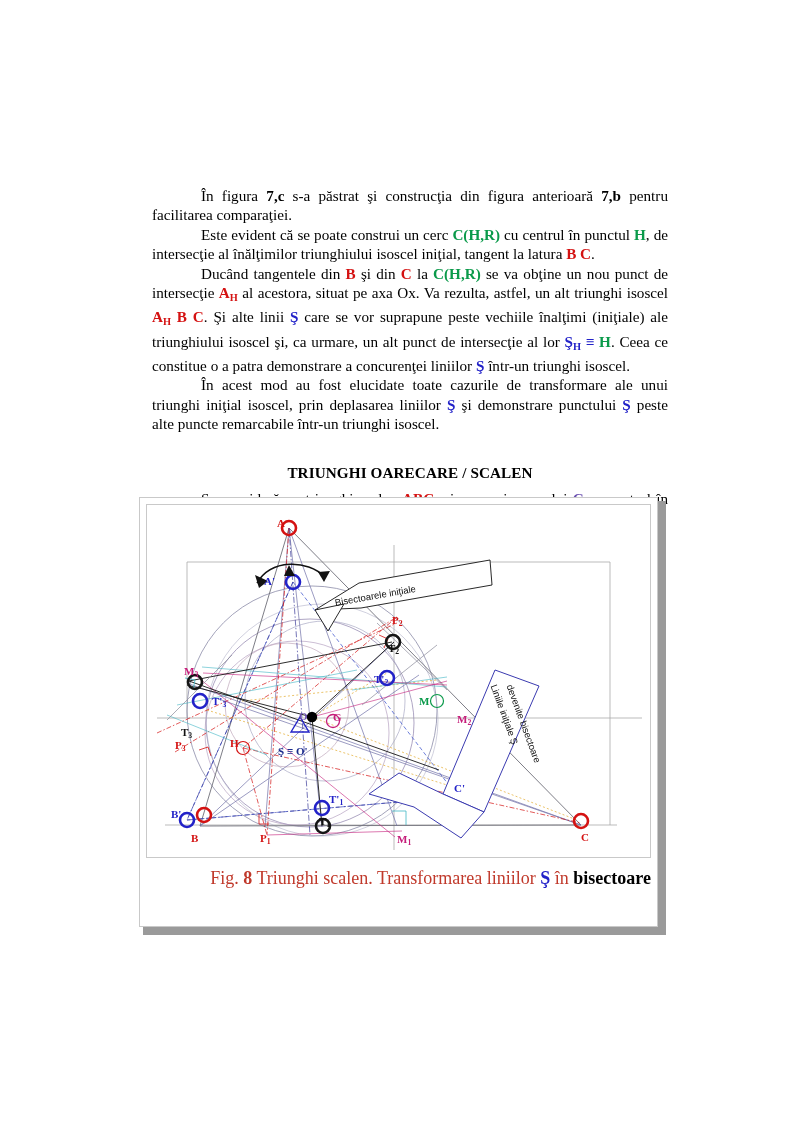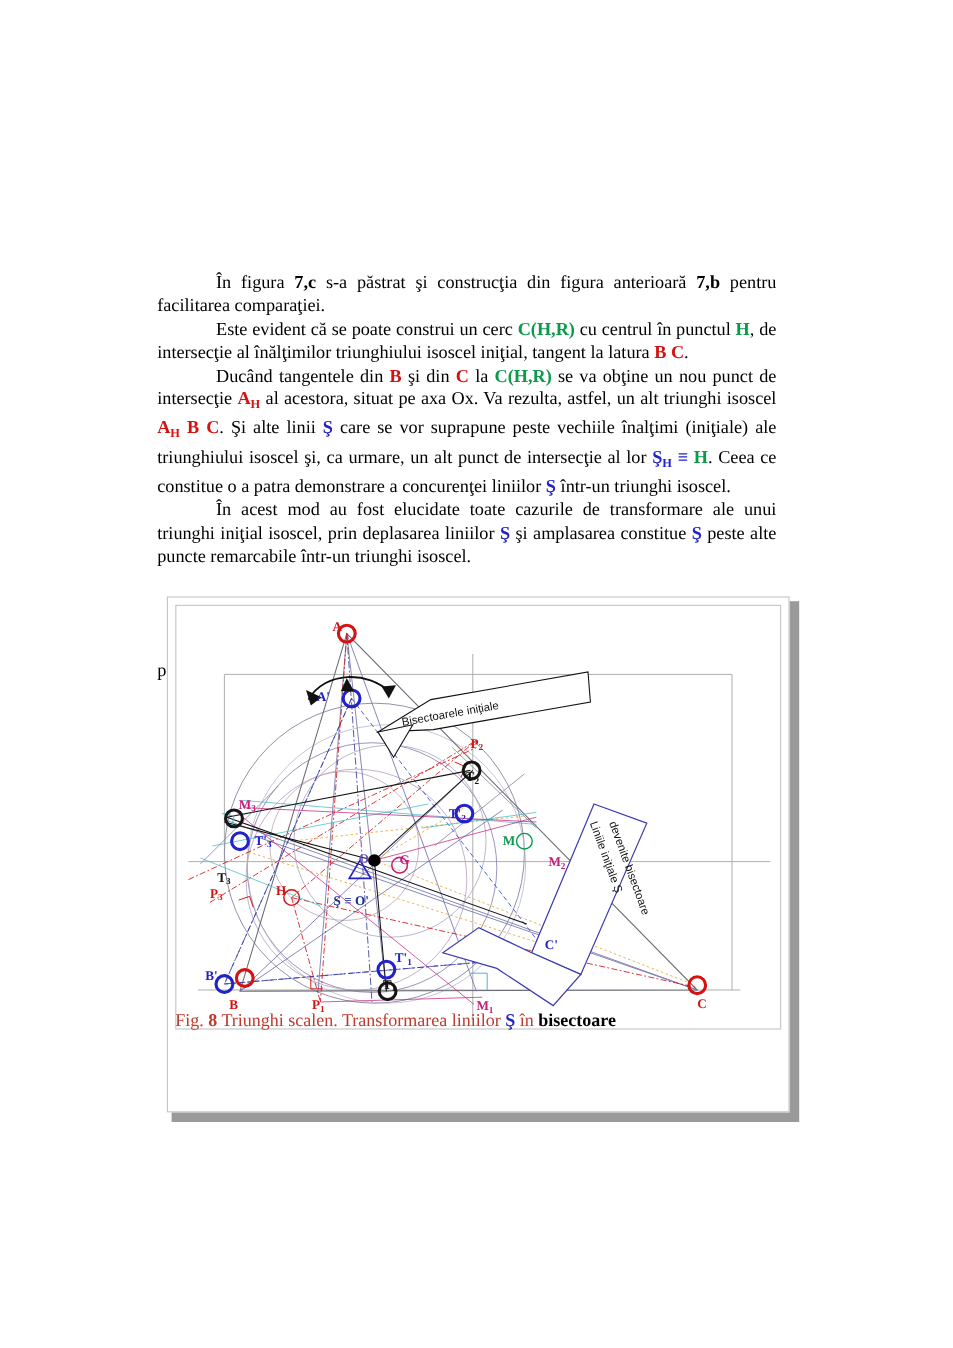--- a/index.html
+++ b/index.html
@@ -10,21 +10,21 @@
     color:#000;
     position:relative;
     overflow:hidden;
   }
   .page{
     position:absolute;
     left:0;top:0;width:794px;height:1123px;
   }
   .content{
     position:absolute;
-    left:131px; top:186px; width:516px;margin-top:40px;
+    left:152px; top:186px; width:516px;
   }
   p.para{
     margin:0 0 0 0;
     font-size:15.2px;
     line-height:19.4px;
     text-align:justify;
     text-indent:49px;
     -webkit-hyphens:none;hyphens:none;
   }
   .red{color:#d41212;font-weight:bold;}
@@ -66,23 +66,23 @@
   .figure-inner{
     position:absolute;
     left:6px; top:6px; width:505px; height:354px;
     border:1px solid #c9c9c9;
     box-sizing:border-box;
     background:#fff;
     overflow:hidden;
   }
   .caption{
     position:absolute;
-    left:6px; top:346px; width:505px;
-    text-align:left;
-    font-size:15px;
+    left:6px; top:373px; width:505px;
+    text-align:right;
+    font-size:18px;
     line-height:15.6px;
     color:#c0392b;
   }
   .caption .b{color:#000;}
   .caption .sblue{color:#2222c8;font-weight:bold;}
   .caption .fignum{color:#c0392b;font-weight:bold;}
 
   
   .callout{
     position:absolute;
@@ -103,21 +103,21 @@
 </style>
 </head>
 <body>
 
 <div class="page">
 
   <div class="content">
     <p class="para"><span>În figura </span><span class="b">7,c</span><span> s-a păstrat şi construcţia din figura anterioară </span><span class="b">7,b</span><span> pentru facilitarea comparaţiei.</span></p>
     <p class="para"><span>Este evident că se poate construi un cerc </span><span class="green">C(H,R)</span><span> cu centrul în punctul </span><span class="green">H</span><span>, de intersecţie al înălţimilor triunghiului isoscel iniţial, tangent la latura </span><span class="red">B C</span><span>.</span></p>
     <p class="para"><span>Ducând tangentele din </span><span class="red">B</span><span> şi din </span><span class="red">C</span><span> la  </span><span class="green">C(H,R)</span><span> se va obţine un nou punct de intersecţie </span><span class="red">A<sub>H</sub></span><span> al acestora, situat pe axa Ox. Va rezulta, astfel, un alt triunghi isoscel </span><span class="red">A<sub>H</sub></span><span> </span><span class="red">B C</span><span>. Şi alte linii </span><span class="blue">Ş</span><span> care se vor suprapune peste vechiile înalţimi (iniţiale) ale triunghiului isoscel şi, ca urmare, un alt punct de intersecţie al lor </span><span class="blue">Ş<sub>H</sub></span><span class="blue"> ≡ </span><span class="green">H</span><span>. Ceea ce constitue o a patra demonstrare a concurenţei liniilor </span><span class="blue">Ş</span><span> într-un triunghi isoscel.</span></p>
-    <p class="para"><span>În acest mod au fost elucidate toate cazurile de transformare ale unui triunghi iniţial isoscel, prin deplasarea liniilor </span><span class="blue">Ş</span><span> şi amplasarea constitue </span><span class="blue">Ş</span><span> peste alte puncte remarcabile într-un triunghi isoscel.</span></p>
+    <p class="para"><span>În acest mod au fost elucidate toate cazurile de transformare ale unui triunghi iniţial isoscel, prin deplasarea liniilor </span><span class="blue">Ş</span><span> şi demonstrare punctului </span><span class="blue">Ş</span><span> peste alte puncte remarcabile într-un triunghi isoscel.</span></p>
 
     <div class="spacer-sm"></div>
 
     <h2 class="heading">
       <br>
       <span>TRIUNGHI OARECARE / SCALEN</span>
     </h2>
 
     <div class="spacer-xs"></div>
 
@@ -277,21 +277,21 @@
         </svg>
 
         <div id="point-label-host">
             <div class="lbl" style="left: 130px; top: 12px; color: rgb(212, 18, 18);">A</div>
             <div class="lbl" style="left: 117px; top: 70px; color: rgb(34, 34, 200);">A'</div>
             <div class="lbl" style="left: 245px; top: 109px; color: rgb(212, 18, 18);">P<sub>2</sub></div>
             <div class="lbl" style="left: 241px; top: 137px; color: rgb(17, 17, 17);">T<sub>2</sub></div>
             <div class="lbl" style="left: 310px; top: 167px; color: rgb(197, 29, 122); margin-top: 41px;">M<sub>2</sub></div>
             <div class="lbl" style="left: 227px; top: 168px; color: rgb(34, 34, 200);">T'<sub>2</sub></div>
             <div class="lbl" style="left: 272px; top: 190px; color: rgb(10, 154, 74);">M</div>
-            <div class="lbl" style="left: 52px; top: 160px; color: rgb(197, 29, 122);">M<sub>3</sub></div>
+            <div class="lbl" style="left: 37px; top: 160px; color: rgb(197, 29, 122);">M<sub>3</sub></div>
             <div class="lbl" style="left: 34px; top: 177px; color: rgb(17, 17, 17); margin-top: 44px;">T<sub>3</sub></div>
             <div class="lbl" style="left: 65px; top: 190px; color: rgb(34, 34, 200);">T'<sub>3</sub></div>
             <div class="lbl" style="left: 152px; top: 205px; color: rgb(106, 79, 176);">O</div>
             <div class="lbl" style="left: 186px; top: 206px; color: rgb(197, 29, 122);">G</div>
             <div class="lbl" style="left: 28px; top: 234px; color: rgb(212, 18, 18);">P<sub>3</sub></div>
             <div class="lbl" style="left: 83px; top: 232px; color: rgb(212, 18, 18);">H</div>
             <div class="lbl" style="left: 131px; top: 240px; color: rgb(26, 43, 140);">Ş ≡ O'</div>
             <div class="lbl" style="left: 307px; top: 277px; color: rgb(34, 34, 200);">C'</div>
             <div class="lbl" style="left: 24px; top: 303px; color: rgb(34, 34, 200);">B'</div>
             <div class="lbl" style="left: 44px; top: 327px; color: rgb(212, 18, 18);">B</div>

